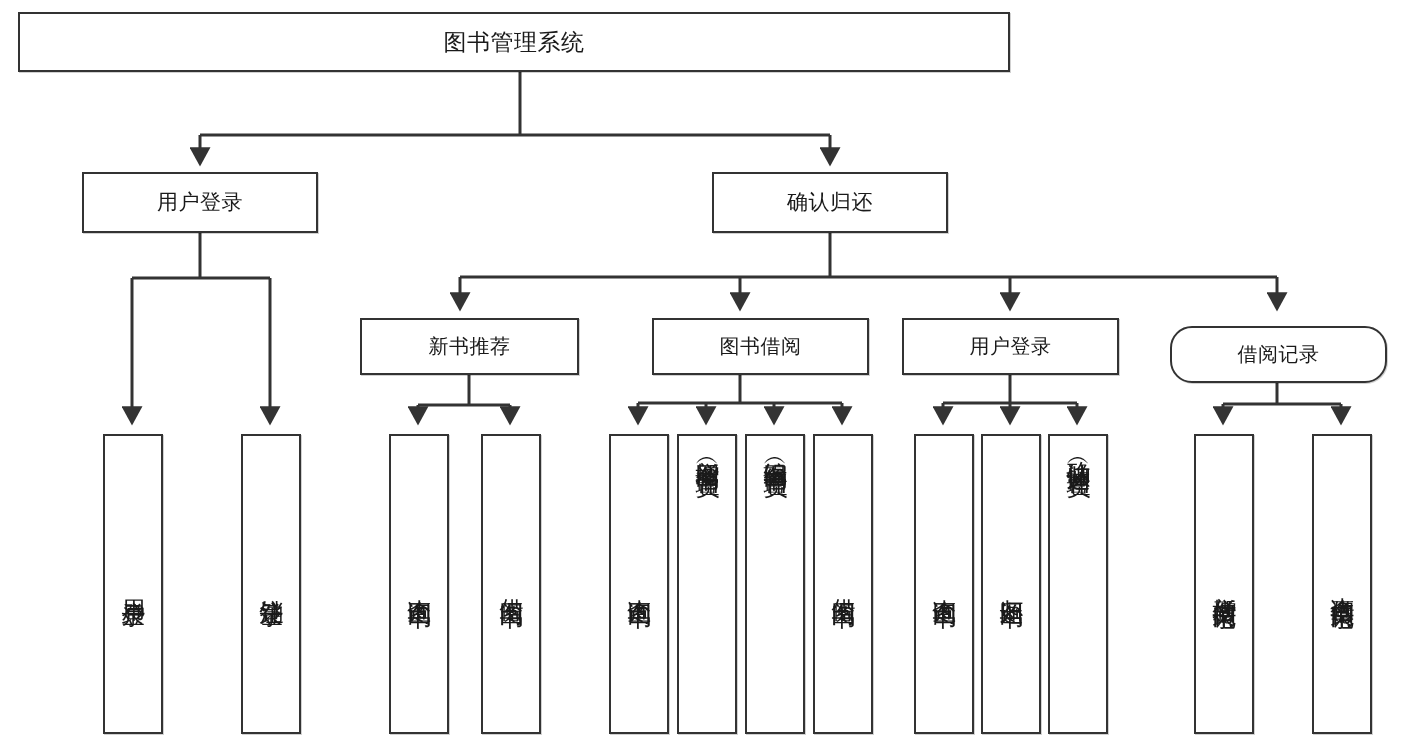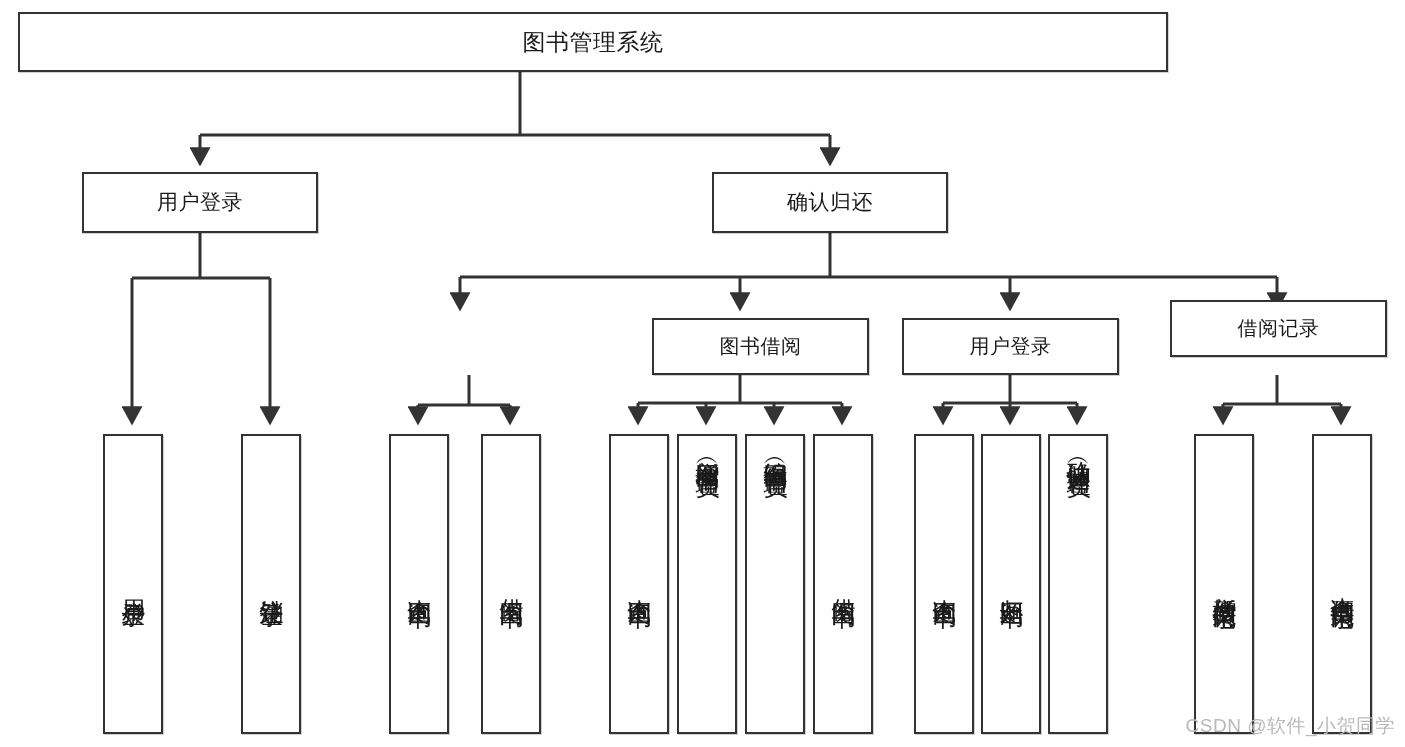--- a/index.html
+++ b/index.html
@@ -122,38 +122,41 @@
       <path d="M 1010 403 L 1010 422" marker-end="url(#arrow)"></path>
       <path d="M 1077 403 L 1077 422" marker-end="url(#arrow)"></path>
 
       <path d="M 1277 375 L 1277 404"></path>
       <path d="M 1223 404 L 1341 404"></path>
       <path d="M 1223 404 L 1223 422" marker-end="url(#arrow)"></path>
       <path d="M 1341 404 L 1341 422" marker-end="url(#arrow)"></path>
     </g>
   </svg>
 
-  <div class="node root" style="left:18px; top:12px; width:1150px; height:60px;">
+  <div class="node root" style="left:18px; top:12px; width:992px; height:60px;">
     <span class="label">图书管理系统</span>
   </div>
 
   <div class="node level1" style="left:82px; top:172px; width:236px; height:61px;">
     <span class="label">用户登录</span>
   </div>
   <div class="node level1" style="left:712px; top:172px; width:236px; height:61px;">
     <span class="label">确认归还</span>
   </div>
 
+  <div class="node level2" style="left:360px; top:318px; width:219px; height:57px;">
+    <span class="label">新书推荐</span>
+  </div>
   <div class="node level2" style="left:652px; top:318px; width:217px; height:57px;">
     <span class="label">图书借阅</span>
   </div>
   <div class="node level2" style="left:902px; top:318px; width:217px; height:57px;">
     <span class="label">用户登录</span>
   </div>
-  <div class="node level2" style="left:1170px; top:300px; width:217px; height:57px;">
+  <div class="node level2" style="left:1170px; top:326px; width:217px; height:57px;border-radius:22px;">
     <span class="label">借阅记录</span>
   </div>
 
   <div class="node leaf" style="left:103px; top:434px; width:60px; height:300px;">
     <span class="label">用户登录</span>
   </div>
   <div class="node leaf" style="left:241px; top:434px; width:60px; height:300px;">
     <span class="label">注销登录</span>
   </div>
 
@@ -187,15 +190,14 @@
     <span class="label">确认归还（管理员）</span>
   </div>
 
   <div class="node leaf" style="left:1194px; top:434px; width:60px; height:300px;">
     <span class="label">新增借阅记录</span>
   </div>
   <div class="node leaf" style="left:1312px; top:434px; width:60px; height:300px;">
     <span class="label">查询借阅记录</span>
   </div>
 
-  <div id="watermark">CSDN @软件_小贺同学</div>
 
 </div>
 
 </body></html>

